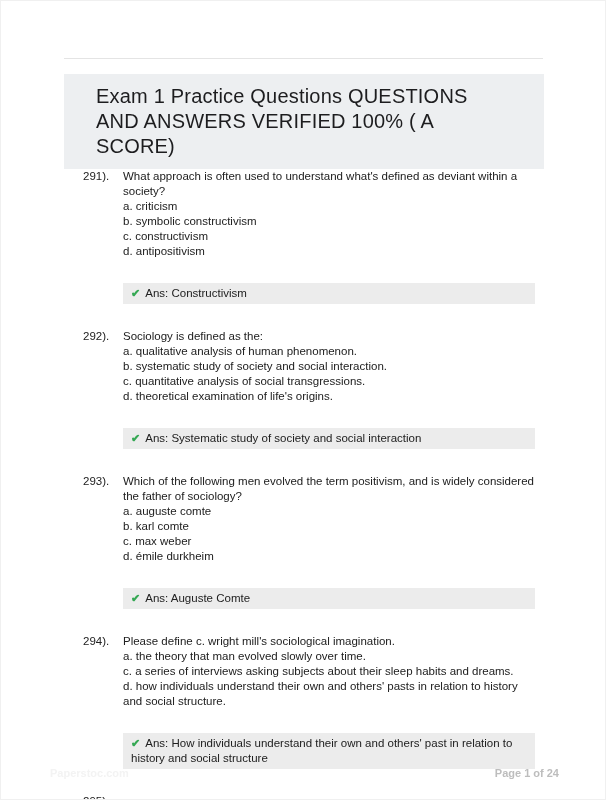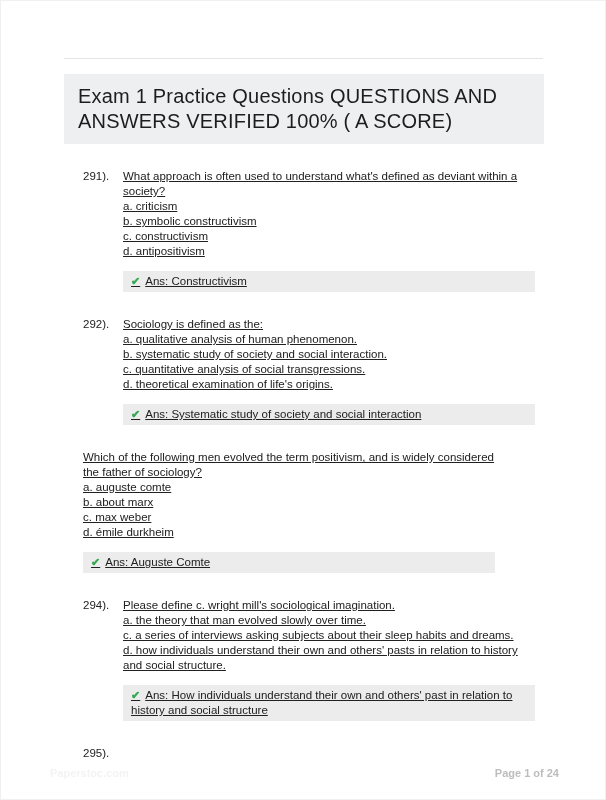--- a/index.html
+++ b/index.html
@@ -25,21 +25,21 @@
     height: 1px;
     background: #e4e4e4;
   }
   .title-box {
     position: absolute;
     left: 63px;
     top: 73px;
     width: 480px;
     box-sizing: border-box;
     background: #edeff1;
-    padding: 10px 14px;
+    padding: 10px 32px;
     font-size: 20px;
     line-height: 25px;
     color: #1d1d1f;
     letter-spacing: 0.2px;
   }
   .questions {
     position: absolute;
     left: 0;
     top: 168px;
     width: 558px;
@@ -53,29 +53,28 @@
   .q-num {
     flex: none;
     width: 40px;
     font-size: 11.5px;
     line-height: 15px;
     color: #212121;
   }
   .q-body {
     width: 412px;
     flex: none;
-    text-decoration: underline;
   }
   .q-text, .q-option {
     font-size: 11.5px;
     line-height: 15px;
     color: #212121;
   }
   .answer-box {
-    margin-top: 12px;
+    margin-top: 24px;
     background: #ececec;
     padding: 3px 8px;
     font-size: 11.5px;
     line-height: 15px;
     color: #212121;
   }
   .check {
     color: #34a853;
     font-size: 11px;
     font-weight: bold;
@@ -129,25 +128,26 @@
           <div class="q-option">a. qualitative analysis of human phenomenon.</div>
           <div class="q-option">b. systematic study of society and social interaction.</div>
           <div class="q-option">c. quantitative analysis of social transgressions.</div>
           <div class="q-option">d. theoretical examination of life's origins.</div>
         </div>
       <div class="answer-box"><span class="check">✔</span><span class="answer-text">Ans: Systematic study of society and social interaction</span></div>
     </div>
   </div>
 
   <div class="question">
+    <div class="q-num">293).</div>
     <div class="q-body">
       <div class="q-text">Which of the following men evolved the term positivism, and is widely considered the father of sociology?</div>
       <div class="q-options">
           <div class="q-option">a. auguste comte</div>
-          <div class="q-option">b. about marx</div>
+          <div class="q-option">b. karl comte</div>
           <div class="q-option">c. max weber</div>
           <div class="q-option">d. émile durkheim</div>
         </div>
       <div class="answer-box"><span class="check">✔</span><span class="answer-text">Ans: Auguste Comte</span></div>
     </div>
   </div>
 
   <div class="question">
     <div class="q-num">294).</div>
     <div class="q-body">

